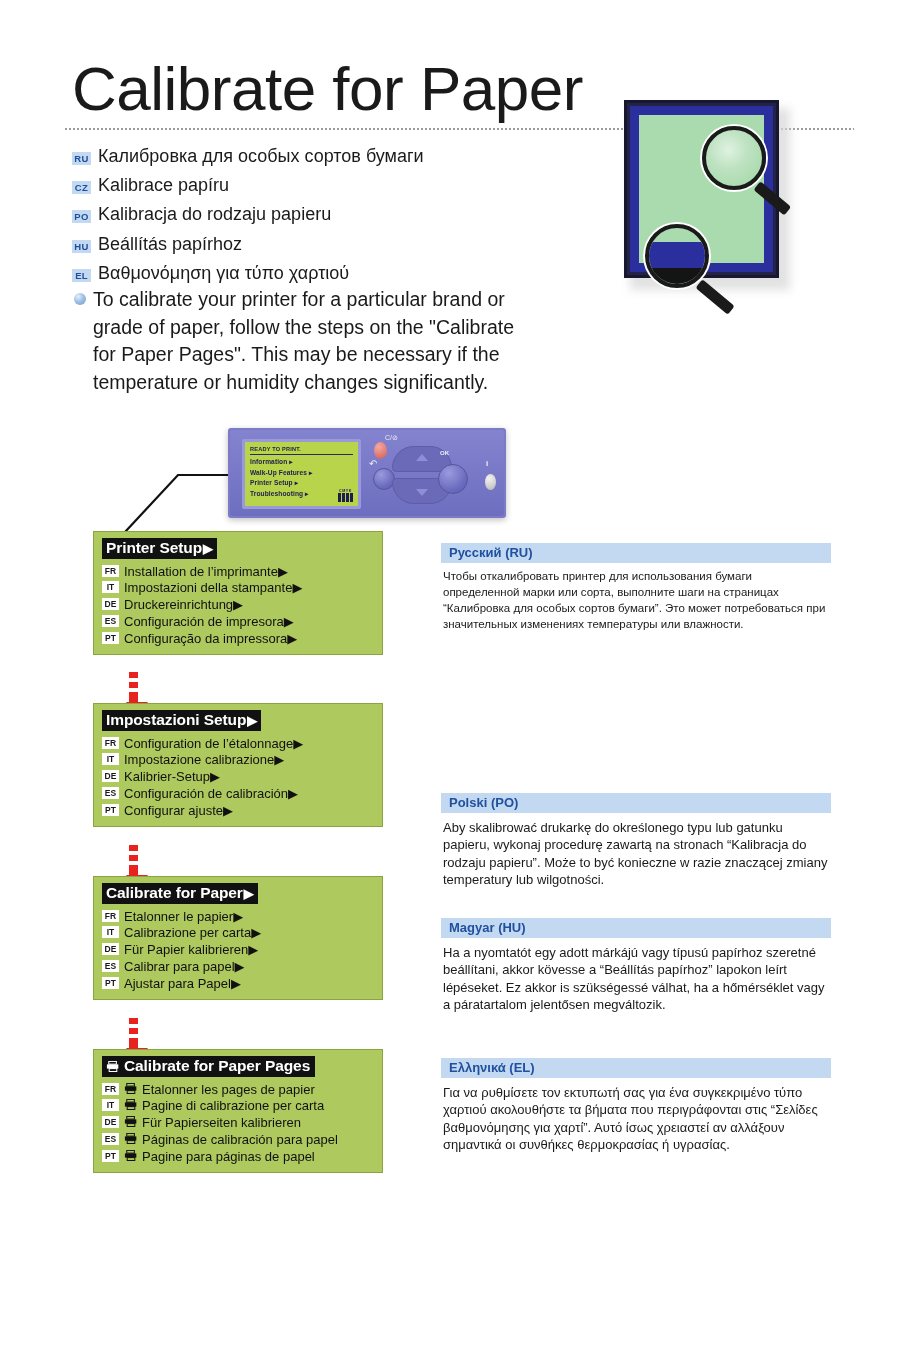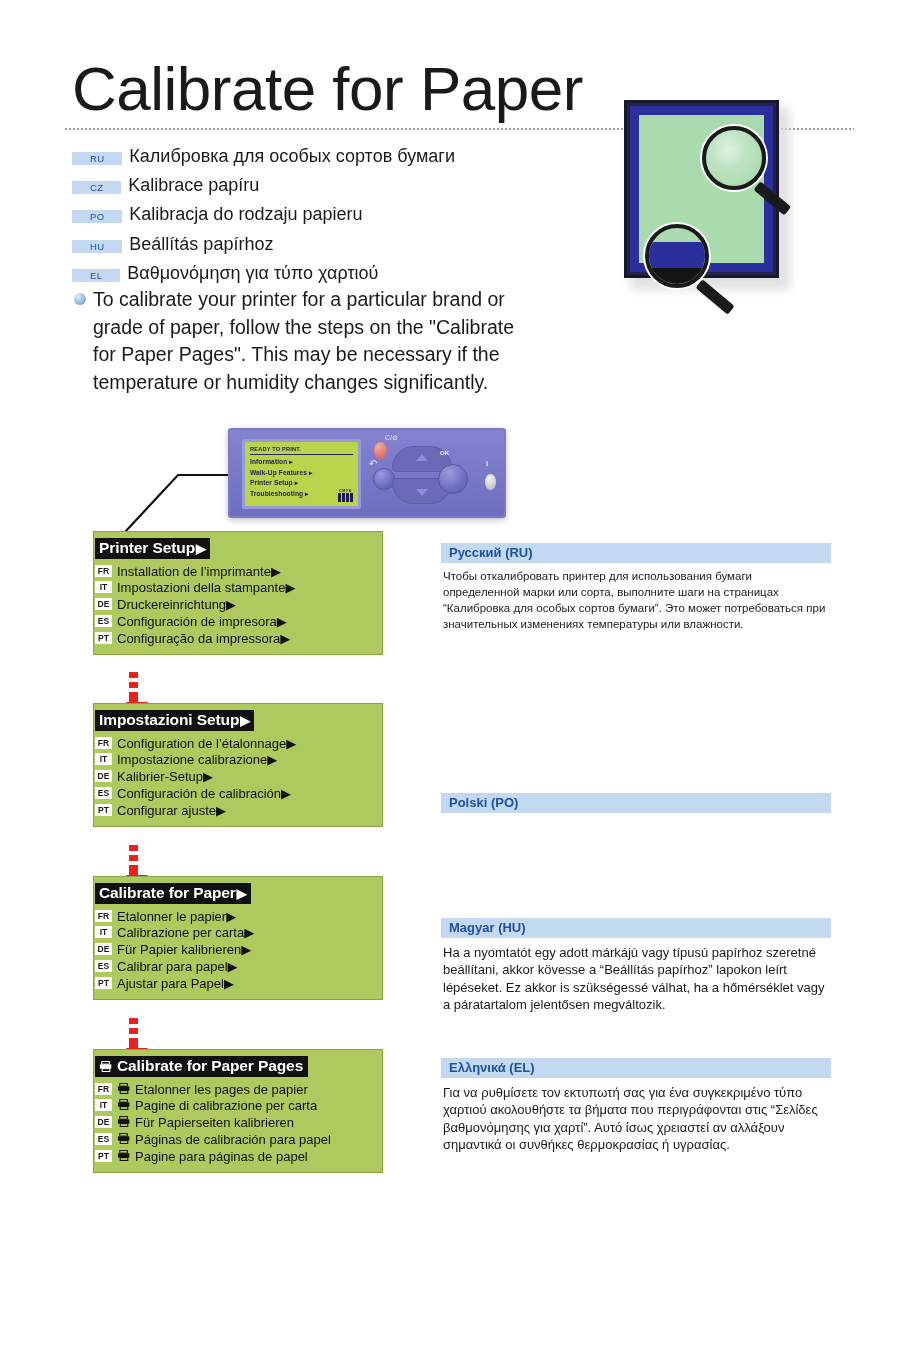--- a/index.html
+++ b/index.html
@@ -23,23 +23,23 @@
     background-image: radial-gradient(circle, #9b9b9b 0.8px, transparent 1px);
     background-size: 4px 2px; background-repeat: repeat-x;
   }
 
   
   .lang-list { position: absolute; left: 72px; top: 146px; width: 440px; }
   .lang-row { display: flex; align-items: baseline; margin-bottom: 8.5px; }
   .lang-tag {
     display: inline-block; min-width: 19px; height: 13px;
     background: #c3d9f2; color: #1f4e9c;
-    font-size: 9.5px; font-weight: normal; line-height: 13px;
+    font-size: 9.5px; font-weight: bold; line-height: 13px;
     text-align: center; letter-spacing: 0.3px;
-    padding: 0 18px; margin-right: 7px; flex: 0 0 auto;
+    padding: 0 2px; margin-right: 7px; flex: 0 0 auto;
   }
   .lang-text { font-size: 18px; color: #1a1a1a; line-height: 1.15; }
 
   
   .intro { position: absolute; left: 74px; top: 286px; width: 460px; display: flex; }
   .bullet {
     width: 12px; height: 12px; border-radius: 50%; flex: 0 0 auto;
     margin-top: 7px; margin-right: 7px;
     background: radial-gradient(circle at 35% 30%, #e8f0fb 0%, #9fc0e4 45%, #6f9cd0 100%);
   }
@@ -146,21 +146,21 @@
   .lbl-cancel { position: absolute; left: 155px; top: 4px; font-size: 7px; color: #e9e9f5; }
   .back-arrow { position: absolute; left: 139px; top: 28px; font-size: 10px; color: #e9e9f5; }
 
   
   .leader { position: absolute; left: 90px; top: 450px; }
 
   
   .gbox {
     position: absolute; left: 93px; width: 290px;
     background: #aec95e; border: 1px solid #8aa343;
-    padding: 6px 8px 8px 1px;
+    padding: 6px 8px 8px 8px;
   }
   .gbox-head {
     display: inline-flex; align-items: center;
     background: #111111; color: #ffffff;
     font-size: 15.5px; font-weight: bold; letter-spacing: -0.1px;
     padding: 1px 4px 2px 4px; margin-bottom: 3px; white-space: nowrap;
   }
   .gbox-head .tri { margin-left: 1px; font-size: 13px; line-height: 1; }
   .grow { display: flex; margin-top: 2.5px; white-space: nowrap; }
   .gtag {
@@ -459,20 +459,21 @@
   </div>
 
   <div class="sec" style="top:543px">
     <div class="sec-head">Русский  (RU)</div>
     <div class="sec-body small">Чтобы откалибровать принтер для использования бумаги определенной марки или сорта, выполните шаги на страницах “Калибровка для особых сортов бумаги”. Это может потребоваться при значительных изменениях температуры или влажности.</div>
   </div>
 
 
   <div class="sec" style="top:793px">
     <div class="sec-head">Polski  (PO)</div>
+    <div class="sec-body">Aby skalibrować drukarkę do określonego typu lub gatunku papieru, wykonaj procedurę zawartą na stronach “Kalibracja do rodzaju papieru”. Może to być konieczne w razie znaczącej zmiany temperatury lub wilgotności.</div>
   </div>
 
   <div class="sec" style="top:918px">
     <div class="sec-head">Magyar  (HU)</div>
     <div class="sec-body">Ha a nyomtatót egy adott márkájú vagy típusú papírhoz szeretné beállítani, akkor kövesse a “Beállítás papírhoz” lapokon leírt lépéseket. Ez akkor is szükségessé válhat, ha a hőmérséklet vagy a páratartalom jelentősen megváltozik.</div>
   </div>
 
   <div class="sec" style="top:1058px">
     <div class="sec-head">Ελληνικά (EL)</div>
     <div class="sec-body">Για να ρυθμίσετε τον εκτυπωτή σας για ένα συγκεκριμένο τύπο χαρτιού ακολουθήστε τα βήματα που περιγράφονται στις “Σελίδες βαθμονόμησης για χαρτί”. Αυτό ίσως χρειαστεί αν αλλάξουν σημαντικά οι συνθήκες θερμοκρασίας ή υγρασίας.</div>

